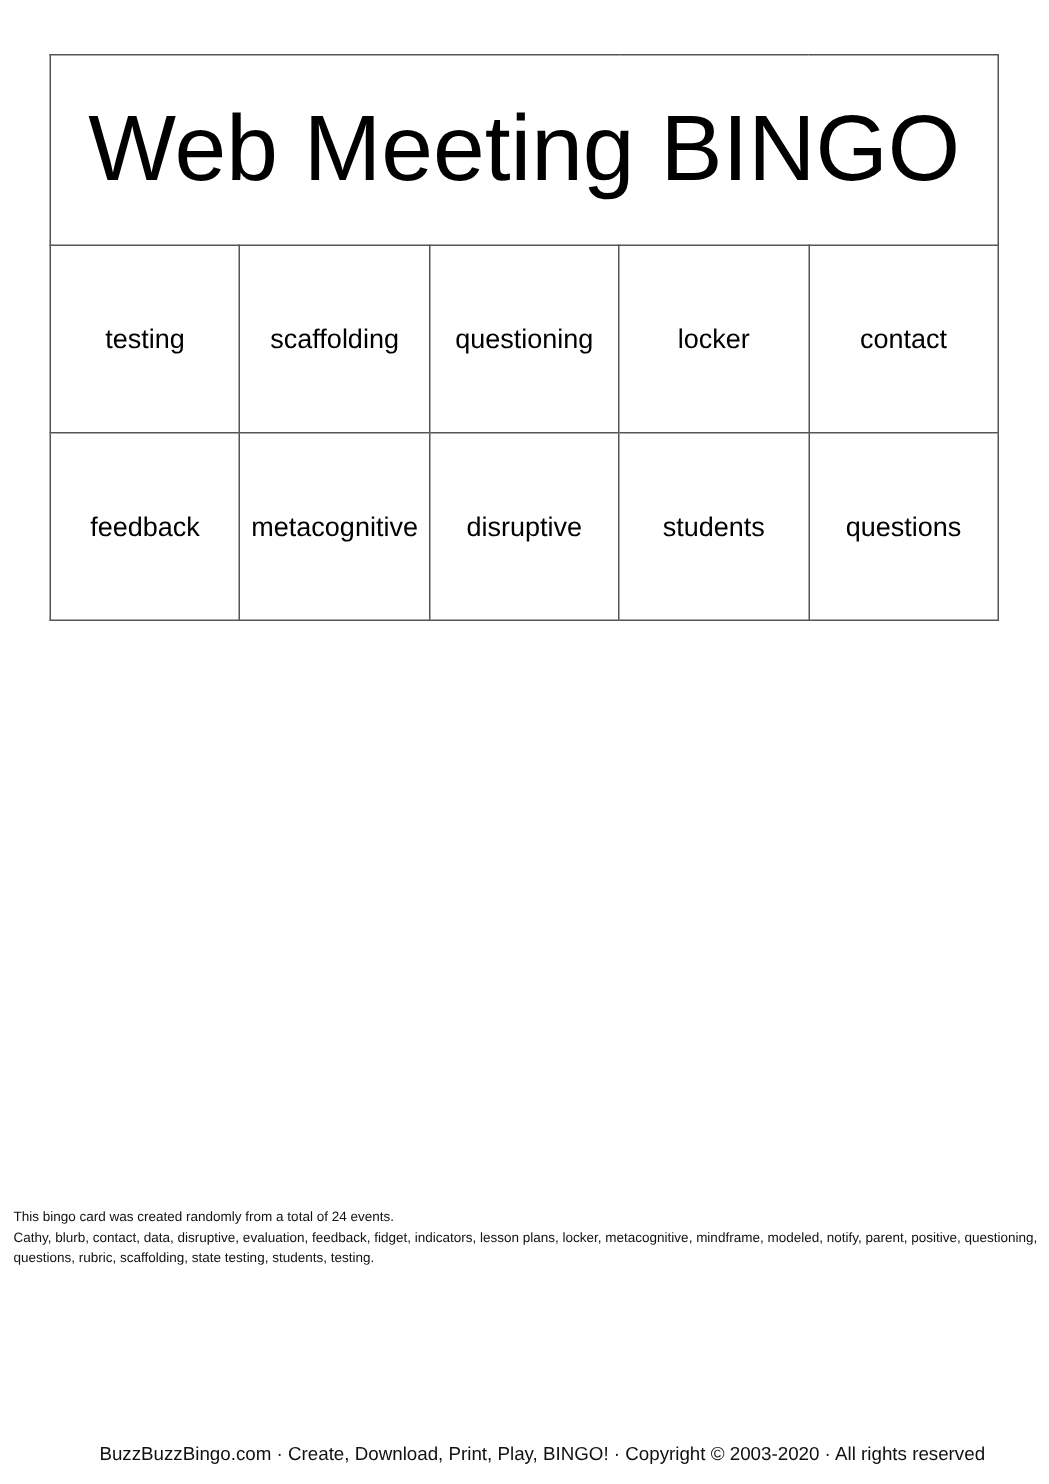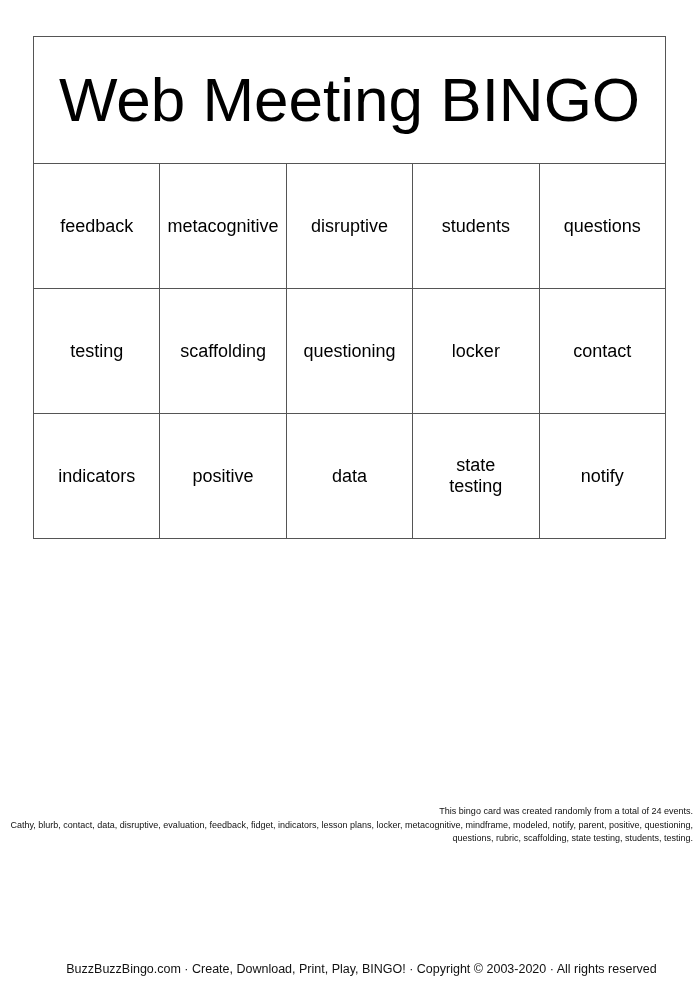--- a/index.html
+++ b/index.html
@@ -2,52 +2,45 @@
 <html><head>
 <meta charset="utf-8">
 <style>
   html, body { margin: 0; padding: 0; background: #ffffff; }
   body { width: 699px; height: 989px; position: relative; font-family: "Liberation Sans", sans-serif; color: #000; overflow: hidden; }
   .card { position: absolute; left: 33px; top: 36px; width: 632px; }
   table.bingo { border-collapse: collapse; width: 633px; table-layout: fixed; }
   table.bingo td { border: 1px solid #555; text-align: center; vertical-align: middle; padding: 0 4px; font-size: 18px; line-height: 21px; height: 125px; box-sizing: border-box; }
   table.bingo td.title { height: 127px; font-size: 62px; line-height: 70px; letter-spacing: 0px; }
   .cell-text { display: inline-block; }
-  .info { position: absolute; left: 9px; top: 805px; width: 684px; font-size: 9px; line-height: 13.5px; color: #111; text-align: right; }
+  .info { position: absolute; left: 9px; top: 805px; width: 684px; font-size: 9px; line-height: 13.5px; color: #111; }
   .footer { position: absolute; left: 12px; top: 962px; width: 699px; text-align: center; font-size: 12.5px; color: #111; }
 </style>
 </head>
 <body>
 
 <div class="card">
   <table class="bingo">
     <tbody>
         <tr>
       <td class="title" colspan="5">Web Meeting BINGO</td>
     </tr>
     <tr>
-      <td><span class="cell-text">feedback</span></td>
-      <td><span class="cell-text">metacognitive</span></td>
-      <td><span class="cell-text">disruptive</span></td>
-      <td><span class="cell-text">students</span></td>
-      <td><span class="cell-text">questions</span></td>
-    </tr>
-    <tr>
       <td><span class="cell-text">testing</span></td>
       <td><span class="cell-text">scaffolding</span></td>
       <td><span class="cell-text">questioning</span></td>
       <td><span class="cell-text">locker</span></td>
       <td><span class="cell-text">contact</span></td>
     </tr>
     <tr>
-      <td><span class="cell-text">indicators</span></td>
-      <td><span class="cell-text">positive</span></td>
-      <td><span class="cell-text">data</span></td>
-      <td><span class="cell-text" style="width:60px">state testing</span></td>
-      <td><span class="cell-text">notify</span></td>
+      <td><span class="cell-text">feedback</span></td>
+      <td><span class="cell-text">metacognitive</span></td>
+      <td><span class="cell-text">disruptive</span></td>
+      <td><span class="cell-text">students</span></td>
+      <td><span class="cell-text">questions</span></td>
     </tr>
   </tbody>
     </table>
 </div>
 
 <div class="info">
   <div>This bingo card was created randomly from a total of 24 events.</div>
   <div>Cathy, blurb, contact, data, disruptive, evaluation, feedback, fidget, indicators, lesson plans, locker, metacognitive, mindframe, modeled, notify, parent, positive, questioning, questions, rubric, scaffolding, state testing, students, testing.</div>
 </div>
 

